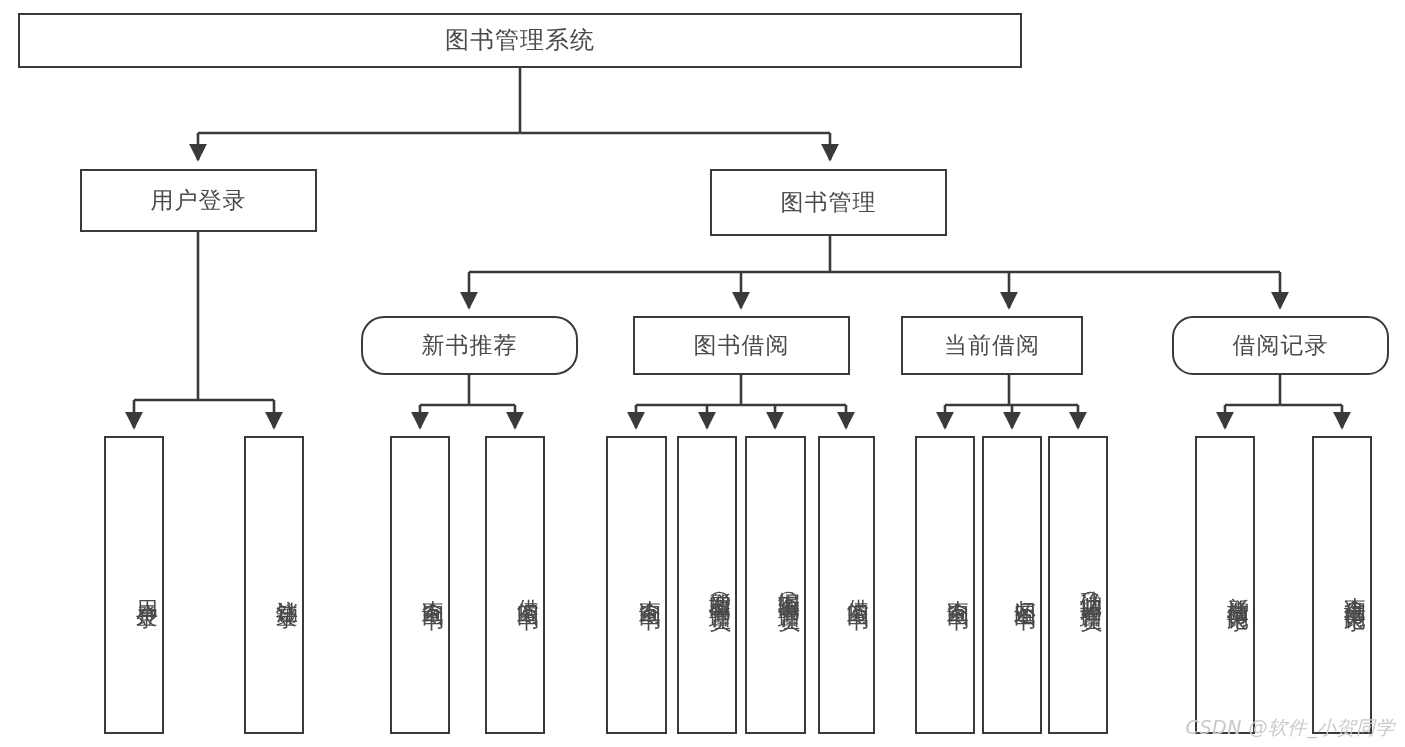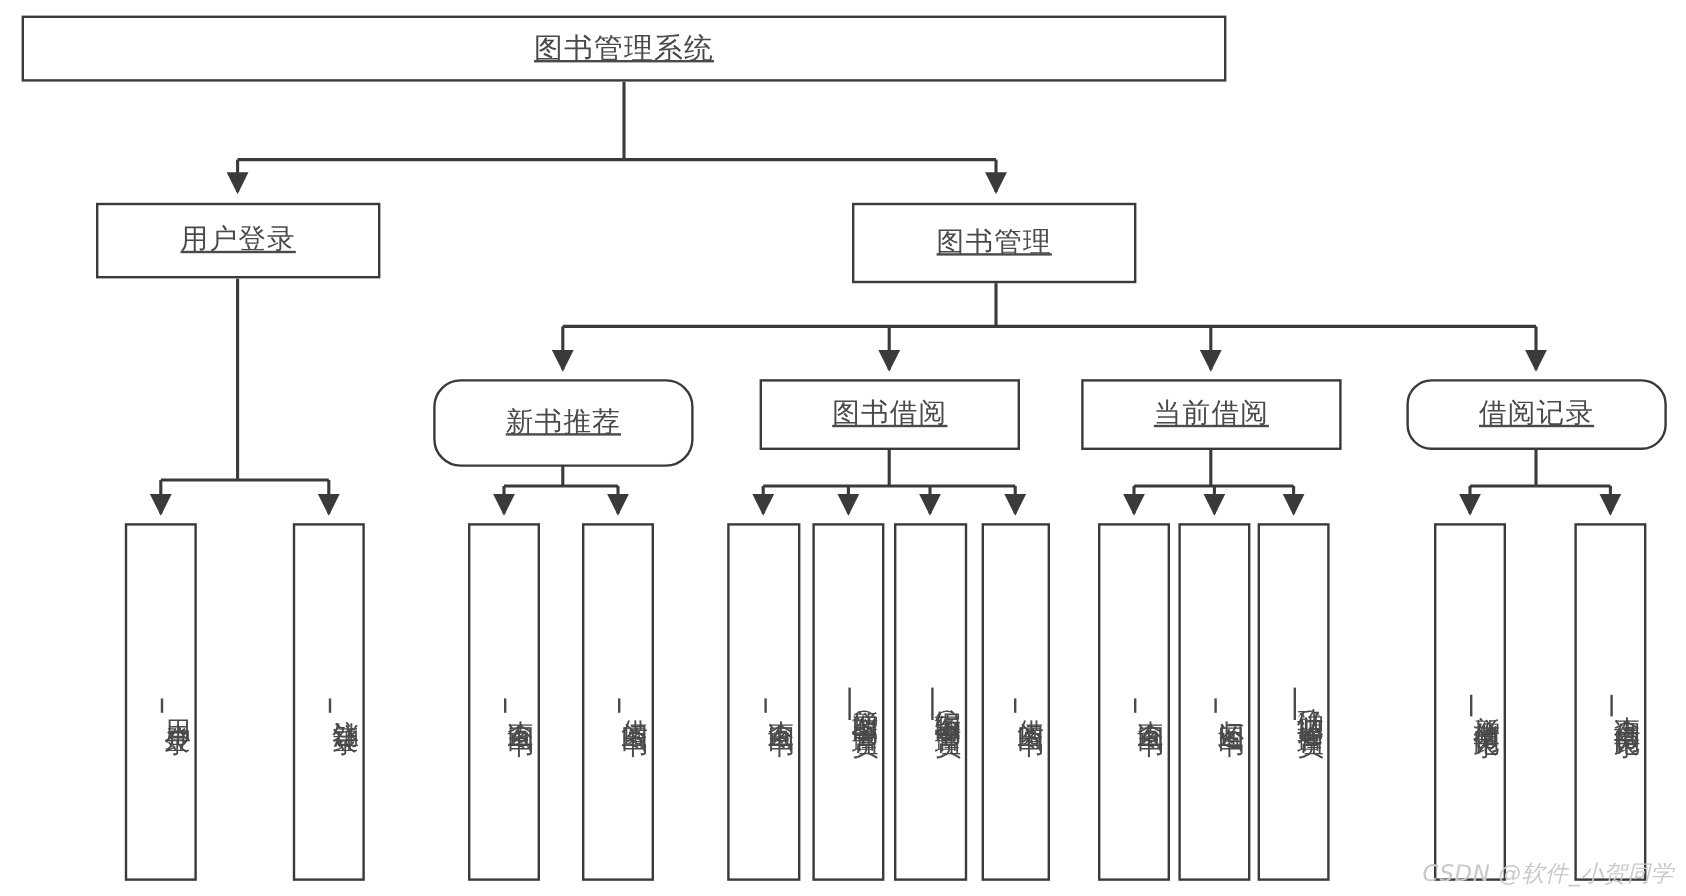--- a/index.html
+++ b/index.html
@@ -48,21 +48,20 @@
     letter-spacing: 3px;
     align-items: flex-start;
     justify-content: center;
     padding-top: 6px;
   }
   .node.vert.tall {
     padding-top: 3px;
   }
   .node .lbl {
     display: block;
-    text-decoration: underline;
   }
   .node.root {
     font-size: 24px;
   }
   .watermark {
     position: absolute;
     right: 10px;
     bottom: 6px;
     font-size: 19px;
     color: #c9c9c9;
@@ -131,27 +130,27 @@
     <span class="lbl">图书管理系统</span>
   </div>
 
   <div class="node horiz" style="left:80px; top:169px; width:237px; height:63px;">
     <span class="lbl">用户登录</span>
   </div>
   <div class="node horiz" style="left:710px; top:169px; width:237px; height:67px;">
     <span class="lbl">图书管理</span>
   </div>
 
-  <div class="node horiz" style="left:361px; top:316px; width:217px; height:73px;border-radius:23px;">
+  <div class="node horiz" style="left:361px; top:316px; width:217px; height:59px;border-radius:23px;">
     <span class="lbl">新书推荐</span>
   </div>
   <div class="node horiz" style="left:633px; top:316px; width:217px; height:59px;">
     <span class="lbl">图书借阅</span>
   </div>
-  <div class="node horiz" style="left:901px; top:316px; width:217px; height:59px;">
+  <div class="node horiz" style="left:901px; top:316px; width:182px; height:59px;">
     <span class="lbl">当前借阅</span>
   </div>
   <div class="node horiz" style="left:1172px; top:316px; width:217px; height:59px;border-radius:21px;">
     <span class="lbl">借阅记录</span>
   </div>
 
   <div class="node vert" style="left:104px; top:436px; width:60px; height:298px;">
     <span class="lbl">用户登录</span>
   </div>
   <div class="node vert" style="left:244px; top:436px; width:60px; height:298px;">

